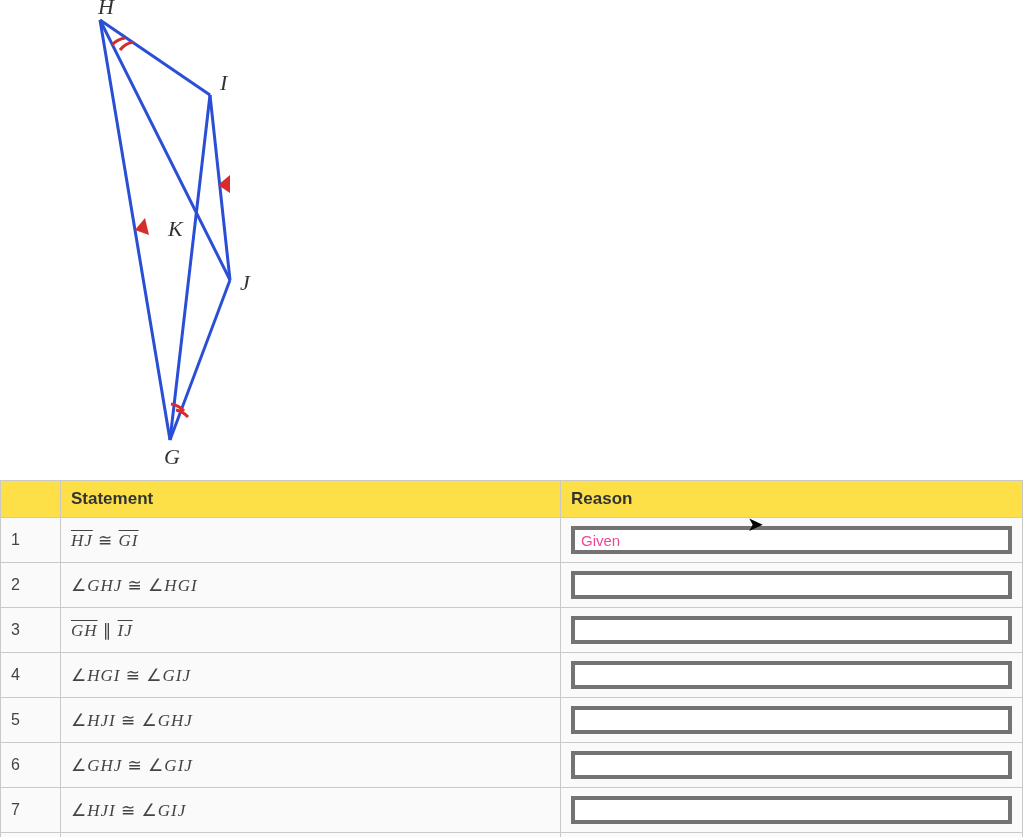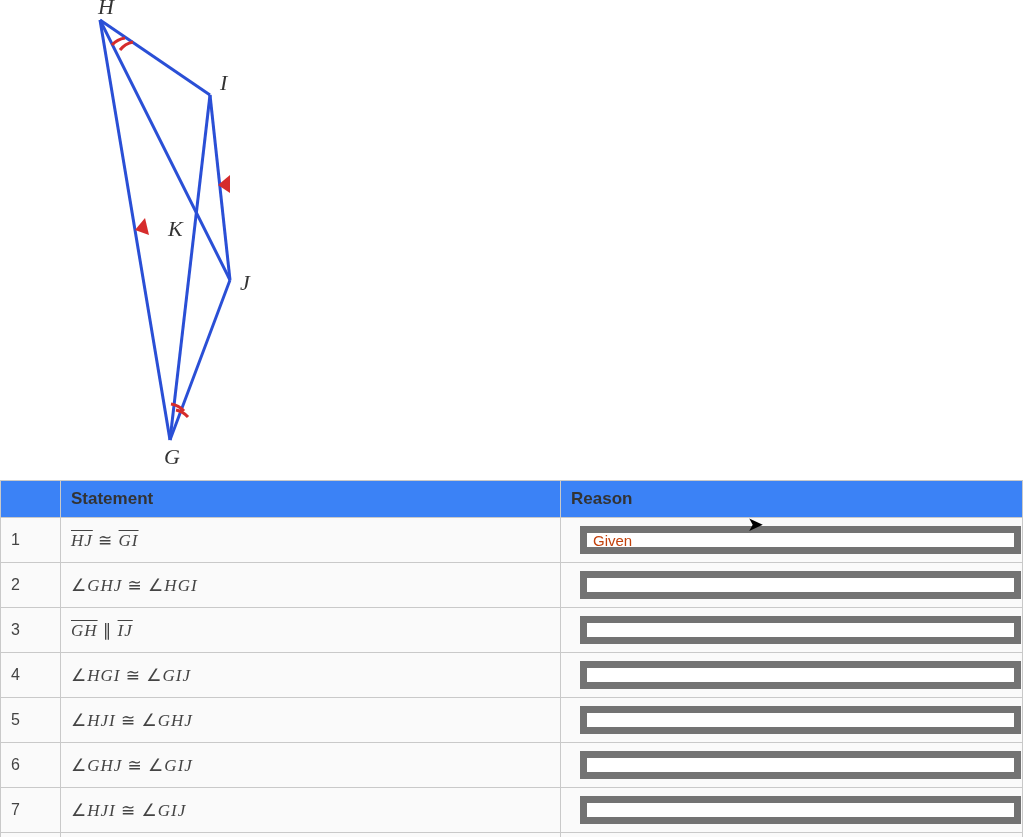--- a/index.html
+++ b/index.html
@@ -44,37 +44,36 @@
   .proof-table th, .proof-table td {
     border: 1px solid #c9c9c9;
     padding: 8px 10px;
     text-align: left;
     vertical-align: middle;
     background: #fafafa;
     font-size: 16px;
     color: #444;
   }
   .proof-table th {
-    background: #3b82f6;
+    background: #fde047;
     font-weight: bold;
     color: #333;
     font-size: 17px;
   }
   .num-col { width: 60px; text-align: center; color:#666; }
   .stmt-col { width: 500px; }
   .reason-input {
     width: 100%;
     height: 28px;
-    border: 7px solid #737373;
+    border: 4px solid #737373;
     background: #fff;
     font-family: Verdana, Arial, sans-serif;
     font-size: 15px;
     padding: 2px 6px;
-    color: #c2410c;
-    margin-left: 9px;
+    color: #ec4899;
   }
   .overline { text-decoration: overline; font-family: Liberation Serif, serif; }
   .math { font-family: "Times New Roman", serif; font-style: italic; font-size: 17px; letter-spacing: 1px;}
   .sym { font-style: normal; }
   .cursor-arrow {
     position: absolute;
     top: 512px;
     left: 747px;
     font-size: 20px;
     color: #000;

